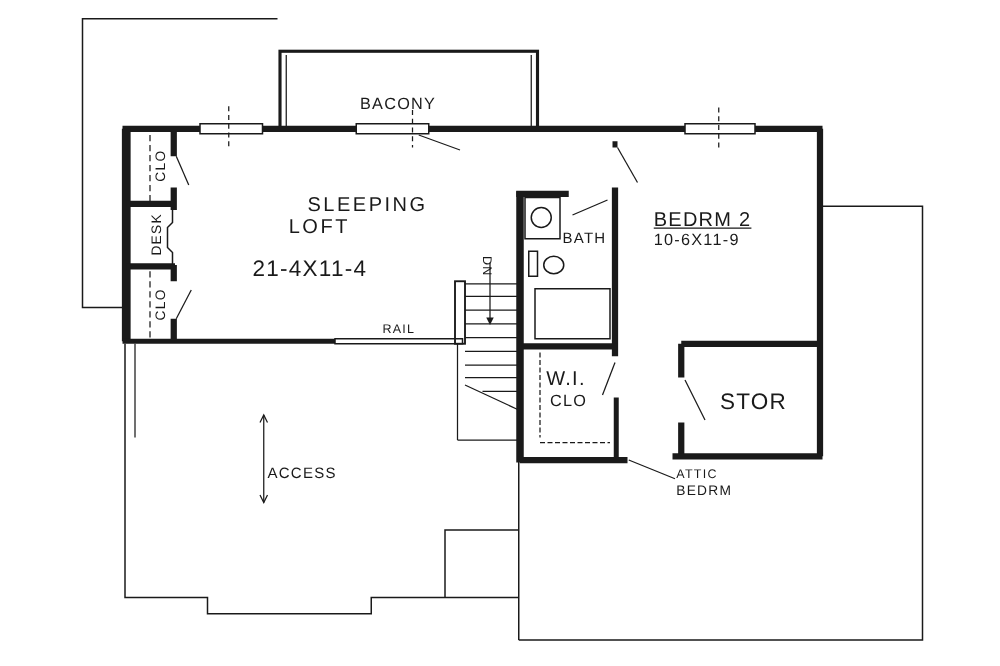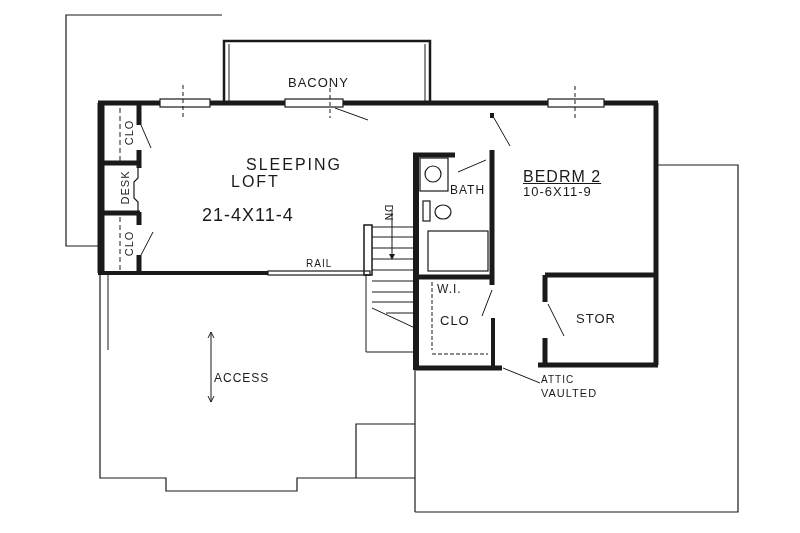--- a/index.html
+++ b/index.html
@@ -109,28 +109,28 @@
 
 <div class="lbl" style="left:208px;top:157px;font-size:16px;letter-spacing:2px;margin-left:38px;">SLEEPING</div>
 <div class="lbl" style="left:231px;top:174px;font-size:16px;letter-spacing:2px;">LOFT</div>
 <div class="lbl" style="left:202px;top:206px;font-size:18px;letter-spacing:1px;">21-4X11-4</div>
 
 <div class="lbl" style="left:523px;top:169px;font-size:16px;text-decoration:underline;">BEDRM 2</div>
 <div class="lbl" style="left:523px;top:185px;font-size:13px;">10-6X11-9</div>
 
 <div class="lbl" style="left:450px;top:184px;font-size:12px;">BATH</div>
 
-<div class="lbl" style="left:437px;top:283px;font-size:12px;">W.I.</div>
+<div class="lbl" style="left:437px;top:296px;font-size:16px;">W.I.</div>
 <div class="lbl" style="left:440px;top:314px;font-size:13px;">CLO</div>
 
-<div class="lbl" style="left:576px;top:312px;font-size:13px;">STOR</div>
+<div class="lbl" style="left:576px;top:312px;font-size:18px;">STOR</div>
 
 <div class="lbl rot" style="left:117px;top:127px;font-size:11px;">CLO</div>
 <div class="lbl rot" style="left:109px;top:182px;font-size:11px;">DESK</div>
 <div class="lbl rot" style="left:117px;top:238px;font-size:11px;">CLO</div>
 
 <div class="lbl" style="left:306px;top:259px;font-size:10px;">RAIL</div>
 <div class="lbl rot" style="left:380px;top:208px;font-size:10px;transform:rotate(90deg);">DN</div>
 
 <div class="lbl" style="left:541px;top:375px;font-size:10px;">ATTIC</div>
-<div class="lbl" style="left:541px;top:388px;font-size:11px;">VAULTED</div>
+<div class="lbl" style="left:541px;top:388px;font-size:11px;">BEDRM</div>
 
 <div class="lbl" style="left:214px;top:372px;font-size:12px;">ACCESS</div>
 
 </body></html>

